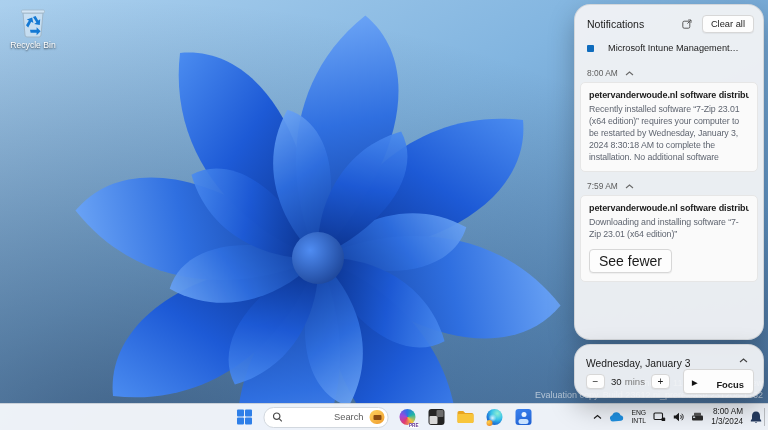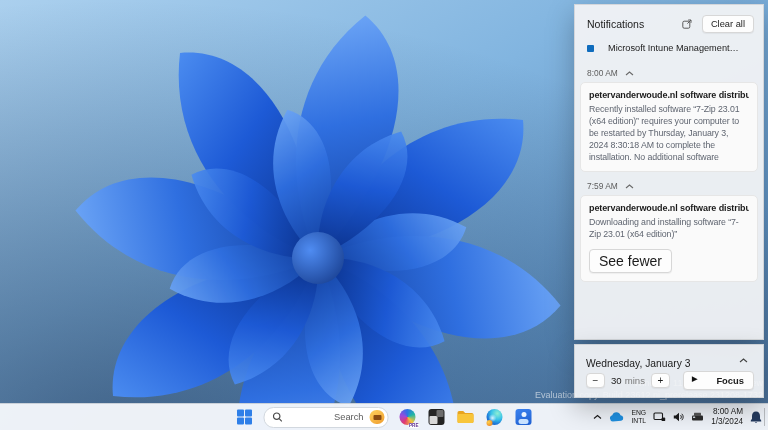--- a/index.html
+++ b/index.html
@@ -12,21 +12,21 @@
   .desktop-icon{position:absolute;left:8px;top:6px;width:50px;text-align:center;z-index:2;cursor:default;}
   .desktop-icon .ico{display:block;margin:0 auto;}
   .desktop-icon .lbl{display:block;margin-top:2px;font-size:8.6px;color:#fff;
     text-shadow:0 1px 2px rgba(0,0,0,.75);line-height:10px;}
   
   .watermark{position:absolute;right:5px;bottom:29px;z-index:2;text-align:right;
     color:rgba(255,255,255,.58);font-size:9px;line-height:11.5px;pointer-events:none;}
   
   .flyout{position:absolute;right:4px;box-sizing:border-box;z-index:5;
     background:rgba(241,242,244,.95);border:1px solid rgba(0,0,0,.10);
-    border-radius:0;box-shadow:0 10px 26px rgba(0,0,0,.25);}
+    border-radius:16px;box-shadow:0 10px 26px rgba(0,0,0,.25);}
   .btn{background:#fdfdfd;border:1px solid #d7d7d7;border-radius:4px;
     box-shadow:0 1px 1px rgba(0,0,0,.05);color:#1b1b1b;cursor:pointer;}
   
   .notif-panel{top:4px;width:190px;height:336px;}
   .notif-header{display:flex;align-items:center;padding:9px 9px 5px 12px;}
   .notif-title{flex:1;font-size:10.5px;color:#1b1b1b;}
   .settings-btn{width:18px;height:17px;display:flex;align-items:center;justify-content:center;
     background:transparent;border:1px solid transparent;border-radius:4px;margin-right:5px;cursor:pointer;}
   .clear-btn{font-size:9.3px;padding:3px 8px;}
   .app-row{display:flex;align-items:center;gap:14px;padding:5px 12px 9px;}
@@ -45,21 +45,21 @@
   .cal-row1{display:flex;align-items:center;}
   .cal-date{flex:1;font-size:10.3px;color:#1b1b1b;margin-top:6px;}
   .cal-collapse{width:22px;height:13px;display:flex;align-items:center;justify-content:center;
     background:transparent;border:none;cursor:pointer;}
   .cal-row2{display:flex;align-items:center;gap:6px;}
   .step-btn{width:19px;height:15px;font-size:10px;line-height:13px;text-align:center;padding:0;}
   .dur{font-size:9.6px;color:#1b1b1b;}
   .dur b{font-weight:normal;}
   .dur .unit{color:#7a7a7a;font-weight:normal;margin-left:3px;}
   .focus-btn{margin-left:auto;display:flex;align-items:flex-start;gap:19px;
-    font-size:9.4px;font-weight:bold;padding:3px 9px 3px 8px;}
+    font-size:9.4px;font-weight:bold;padding:9px 9px 3px 8px;}
   .play{font-size:7px;line-height:1;color:#111;}
   
   .taskbar{position:absolute;left:0;right:0;bottom:0;height:26px;z-index:4;
     background:rgba(243,246,250,.97);border-top:1px solid rgba(110,125,140,.28);}
   .tb-center{position:absolute;left:50%;top:0;height:26px;transform:translateX(-50%);
     display:flex;align-items:center;gap:9px;text-align:right;}
   .tb-icon{width:20px;height:20px;display:flex;align-items:center;justify-content:center;
     border-radius:4px;cursor:pointer;position:relative;}
   .search-pill{display:flex;align-items:center;gap:6px;width:112px;height:19px;
     background:#fff;border:1px solid #d2d8df;border-radius:10px;padding:0 3px 0 8px;cursor:pointer;}
@@ -142,20 +142,32 @@
         <path d="M0 0 C 16 -46, 62 -92, 126 -84 C 130 -40, 80 -4, 0 0 Z" fill="url(#petA)" transform="rotate(157)"></path>
         <path d="M0 0 C 16 -46, 62 -92, 126 -84 C 130 -40, 80 -4, 0 0 Z" fill="url(#petB)" transform="rotate(202)"></path>
         <path d="M0 0 C 16 -46, 62 -92, 126 -84 C 130 -40, 80 -4, 0 0 Z" fill="url(#petA)" transform="rotate(247)"></path>
         <path d="M0 0 C 16 -46, 62 -92, 126 -84 C 130 -40, 80 -4, 0 0 Z" fill="url(#petB)" transform="rotate(292)"></path>
         <path d="M0 0 C 16 -46, 62 -92, 126 -84 C 130 -40, 80 -4, 0 0 Z" fill="url(#petA)" transform="rotate(337)"></path>
       </g>
       <circle r="26" fill="url(#core)"></circle>
     </g>
   </svg>
 
+  <div class="desktop-icon">
+    <svg class="ico" width="30" height="32" viewBox="0 0 30 32">
+      <path d="M5 7 L25 7 L23 29 Q23 31 21 31 L9 31 Q7 31 7 29 Z" fill="rgba(230,240,250,0.55)" stroke="#9fb6c8" stroke-width="1"></path>
+      <rect x="3.5" y="4" width="23" height="3" rx="1.2" fill="rgba(230,240,250,0.7)" stroke="#9fb6c8" stroke-width="0.8"></rect>
+      <g fill="#1479d4">
+        <path d="M15 11 l3.4 5.6 -2.2 1.3 5.6 1 .4-5.6 -2 1.1 -2.6-4.4 z"></path>
+        <path d="M10.2 21.5 l3-5.8 2.2 1.3 -1.2-5.5 -5.4 1.9 2.1 1 -2.9 4.8 z"></path>
+        <path d="M12 23.8 h6.6 v-2.5 l4 4 -4 3.9 v-2.4 h-6 z"></path>
+      </g>
+    </svg>
+    <span class="lbl">Recycle Bin</span>
+  </div>
 
   <div class="watermark">
     <div>Windows 11 Pro Insider Preview</div>
     <div>Evaluation copy. Build 23612.ni_prerelease.231208-1732</div>
   </div>
 
   <div class="flyout notif-panel">
     <div class="notif-header">
       <span class="notif-title">Notifications</span>
       <span class="settings-btn">
@@ -174,21 +186,21 @@
 
     <div class="group">
       <div class="group-hdr">
         <span>8:00 AM</span>
         <svg width="9" height="5" viewBox="0 0 9 5">
           <path d="M1 4 L4.5 1 L8 4" fill="none" stroke="#6a6a6a" stroke-width="1.1"></path>
         </svg>
       </div>
       <div class="card">
         <div class="card-title">petervanderwoude.nl software distribution</div>
-        <div class="card-body">Recently installed software “7-Zip 23.01 (x64 edition)” requires your computer to be restarted by Thursday, January 3, 2024 8:30:18 AM to complete the installation. No additional software</div>
+        <div class="card-body">Recently installed software “7-Zip 23.01 (x64 edition)” requires your computer to be restarted by Wednesday, January 3, 2024 8:30:18 AM to complete the installation. No additional software</div>
       </div>
     </div>
 
     <div class="group">
       <div class="group-hdr">
         <span>7:59 AM</span>
         <svg width="9" height="5" viewBox="0 0 9 5">
           <path d="M1 4 L4.5 1 L8 4" fill="none" stroke="#6a6a6a" stroke-width="1.1"></path>
         </svg>
       </div>

